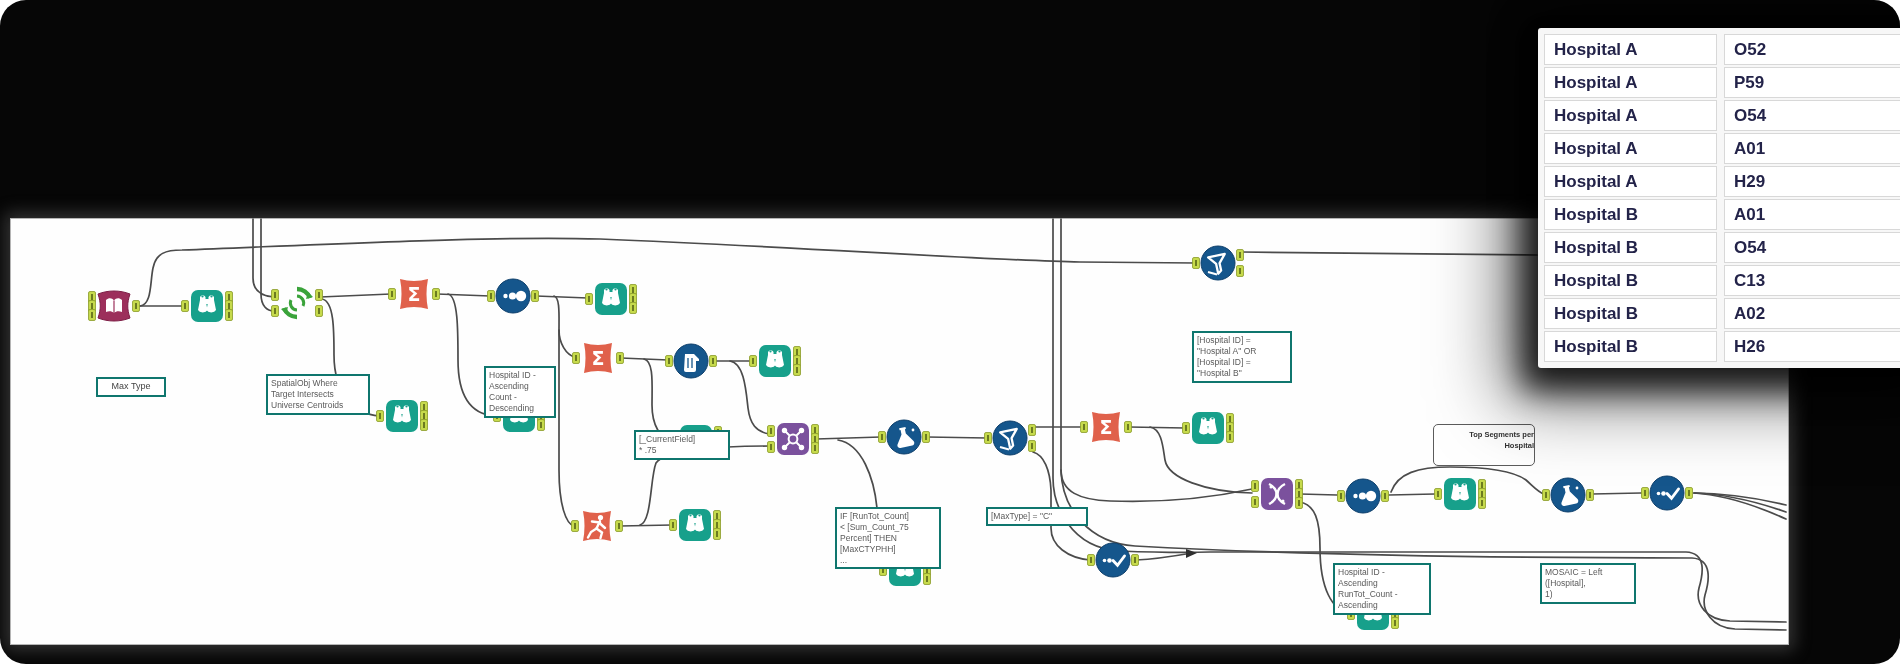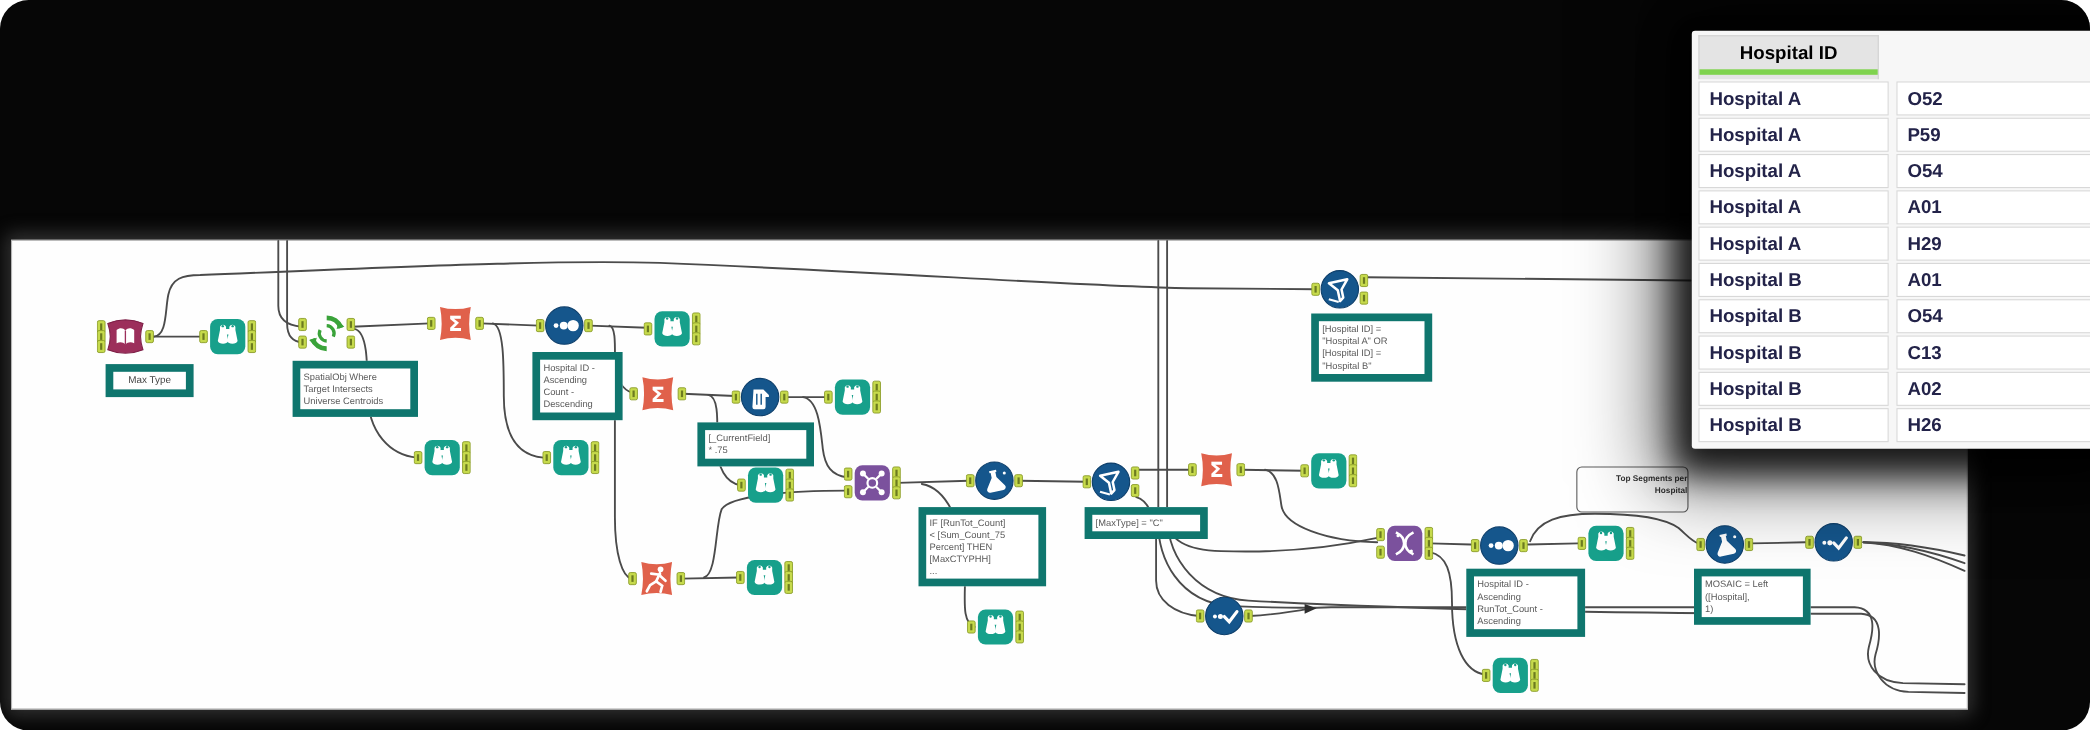--- a/index.html
+++ b/index.html
@@ -2,22 +2,22 @@
 <html><head>
 <meta charset="utf-8">
 <style>
   html,body{margin:0;padding:0;background:#fff;}
   #stage{position:relative;width:1900px;height:664px;background:#060606;border-radius:26px;overflow:hidden;
          font-family:"Liberation Sans",sans-serif;}
   #canvas{position:absolute;background:#fefefe;border:1px solid #b5b5b5;
           box-shadow:0 0 16px 5px rgba(140,140,140,.35);}
   #wires{position:absolute;left:0;top:0;z-index:2;pointer-events:none;}
   .tool{position:absolute;z-index:3;width:52px;height:40px;}
-  .anno{position:absolute;z-index:3;background:#fff;border:7px solid #0f766e;color:#5a5a5a;
-        font-size:8.5px;line-height:1.28;padding:2px 3px;white-space:nowrap;}
+  .anno{position:absolute;z-index:3;background:#fff;border:2px solid #0f766e;color:#5a5a5a;
+        font-size:8.5px;line-height:1.28;padding:2px 3px;white-space:nowrap;margin-top:46px;}
   .anno.center{text-align:center;color:#444;font-size:9px;}
   .comment-box{position:absolute;z-index:3;background:#fff;border:1.4px solid #5c5c5c;border-radius:5px;
         font-size:7.5px;font-weight:bold;color:#333;text-align:center;line-height:1.5;padding-top:4px;}
   
   #results{position:absolute;z-index:6;background:#f7f7f7;padding:4px 6px;border-radius:3px;
            box-shadow:0 6px 30px 16px rgba(0,0,0,.82), 0 0 70px 34px rgba(0,0,0,.55);}
   #results .trow{display:flex;gap:7px;margin-bottom:2px;}
   #results .hcell{background:#e4e4e4;color:#000;font-weight:bold;font-size:17px;text-align:center;
            padding:6px 0 4px 0;border:1px solid #d2d2d2;border-bottom:none;}
   #results .accent{height:5px;margin-top:0;}
@@ -557,24 +557,20 @@
         <div>([Hospital],</div>
         <div>1)</div>
       </div>
       <div class="comment-box" style="left: 1433px; top: 424px; width: 100px; height: 36px; text-align: right;">
         <div>Top Segments per</div>
         <div>Hospital</div>
       </div>
     </div>
   <div id="results" style="left: 1538px; top: 28px;">
       <div class="trow">
-        <div class="hcell c1">
-          <div>Hospital ID</div>
-          <div class="accent" style="background:#7fd34e;margin-top:4px;"></div>
-        </div>
       </div>
       <div class="trow">
      <div class="cell c1">Hospital A</div>
      <div class="cell c2">O52</div>
       </div>
       <div class="trow">
      <div class="cell c1">Hospital A</div>
      <div class="cell c2">P59</div>
       </div>
       <div class="trow">

